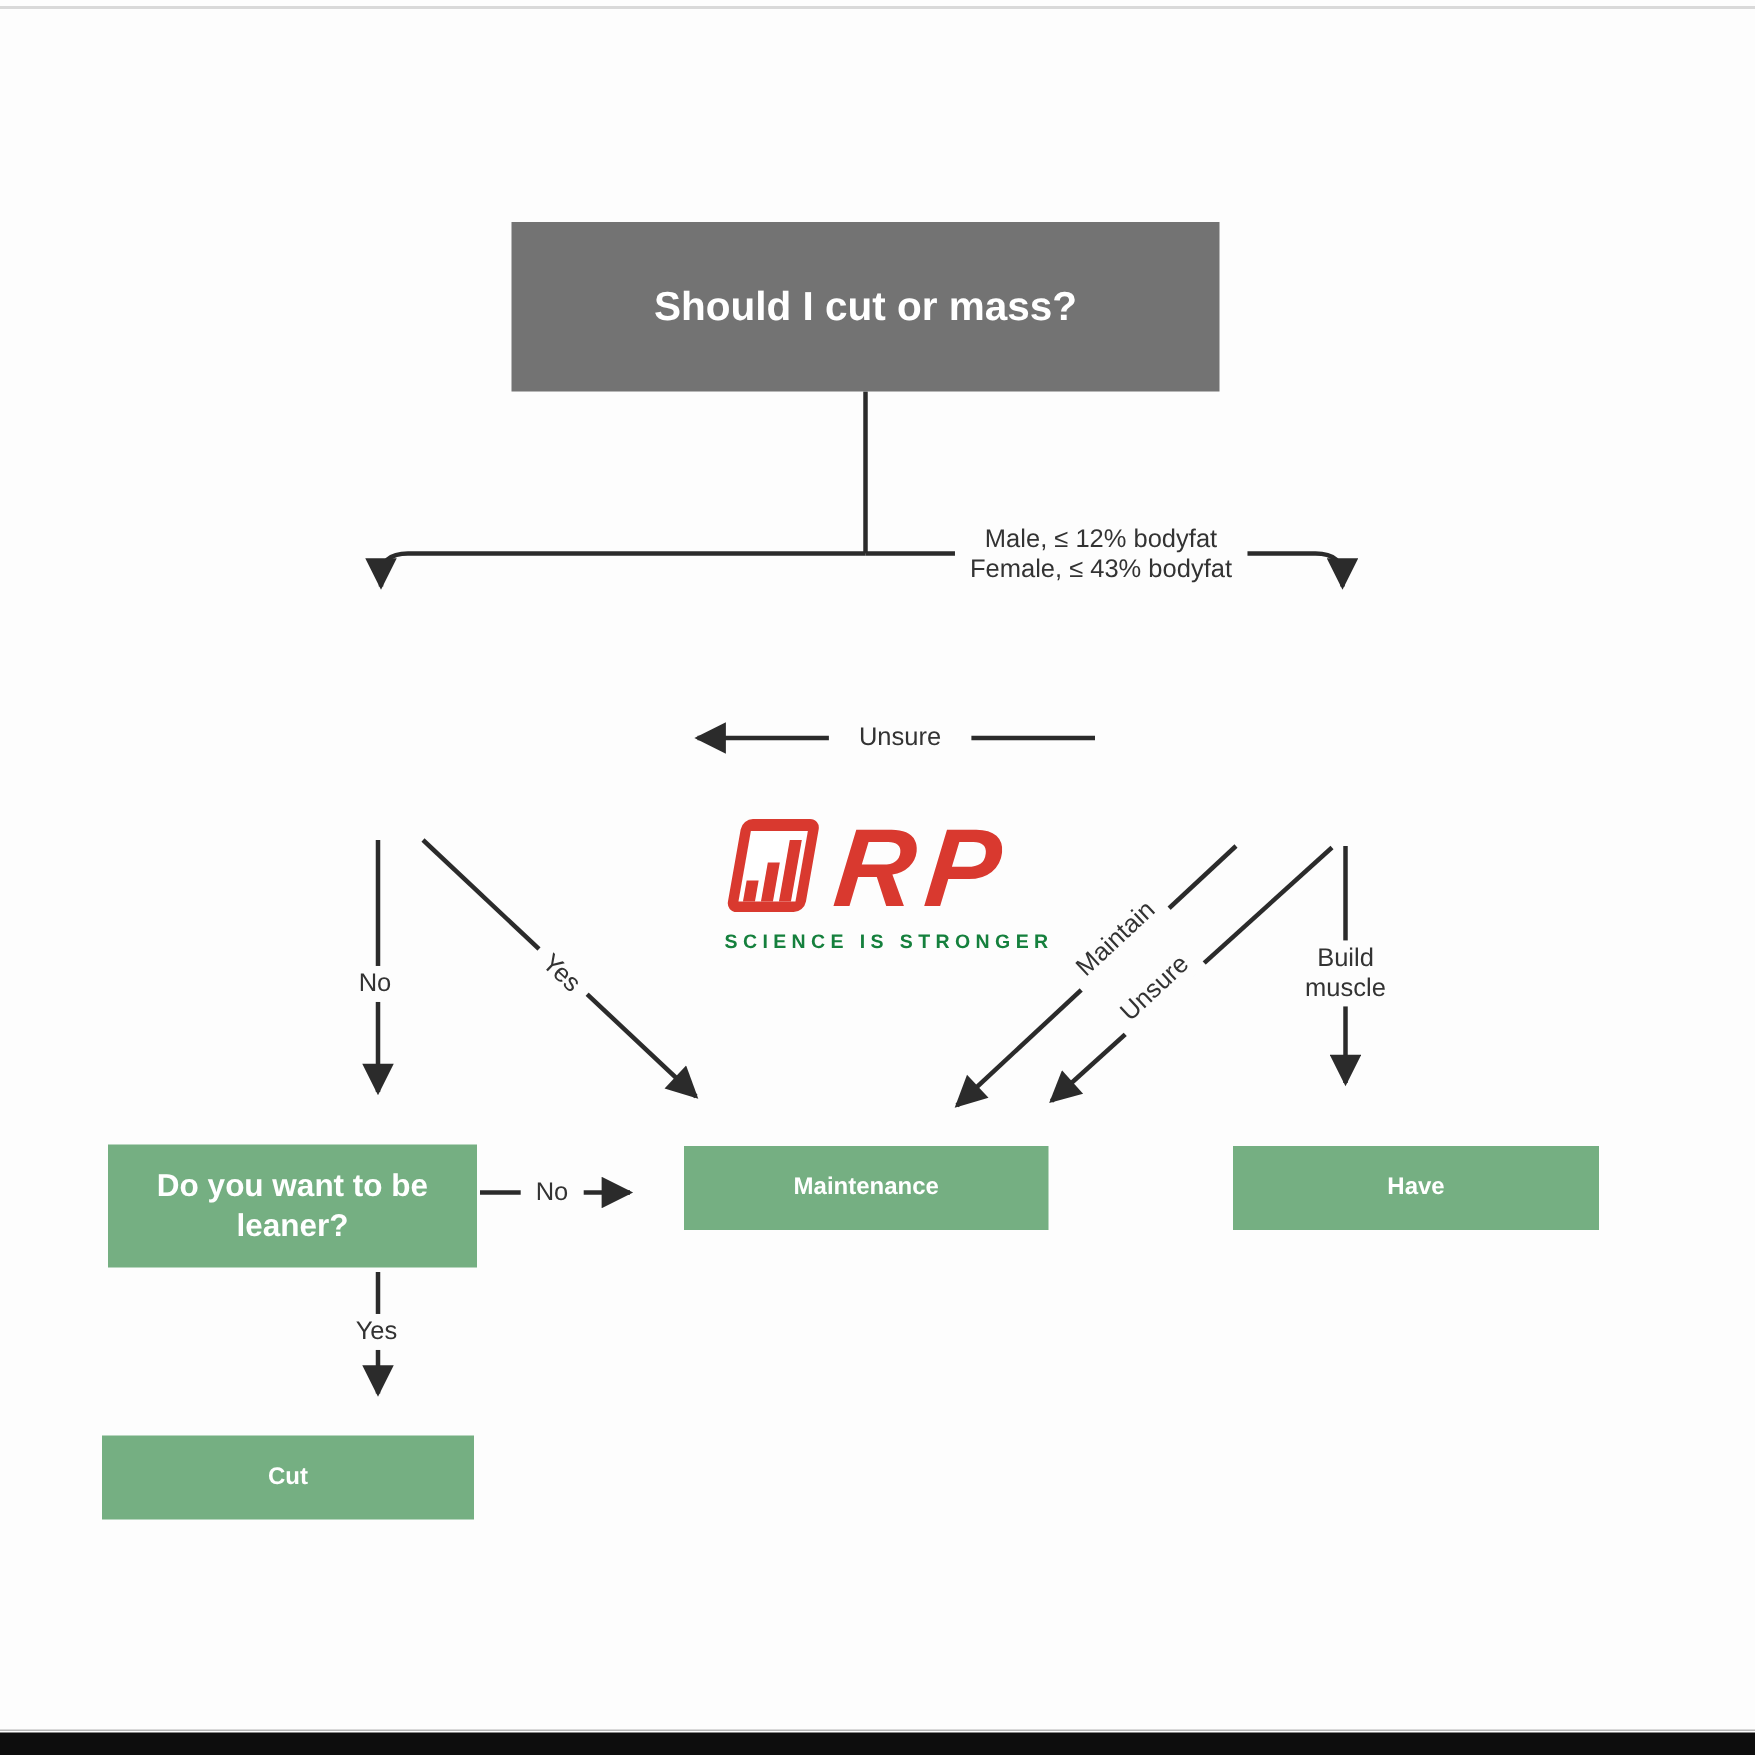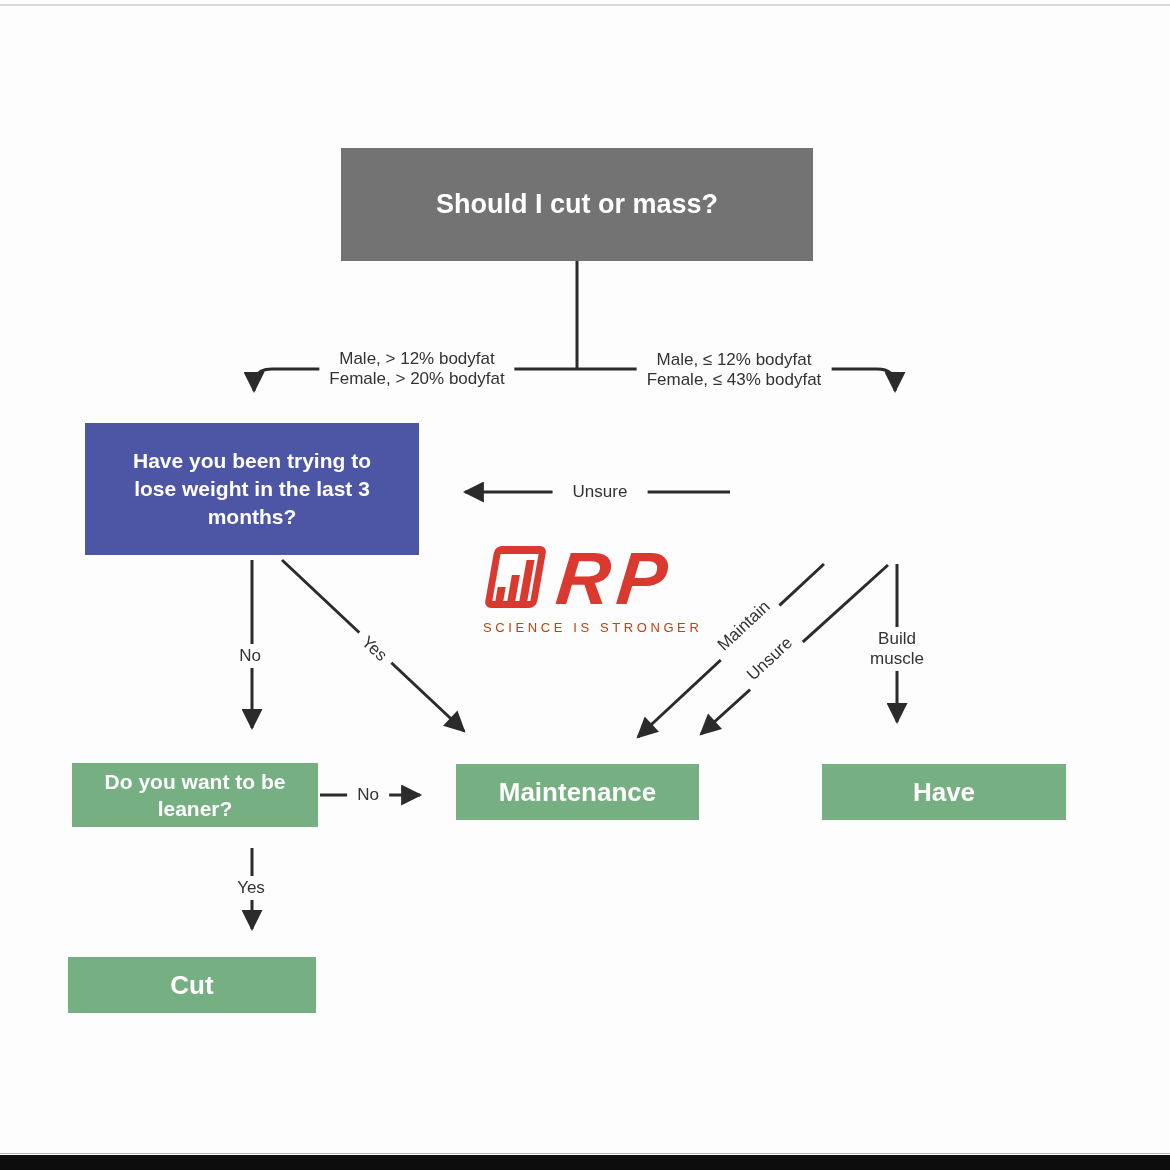--- a/index.html
+++ b/index.html
@@ -16,42 +16,42 @@
   svg.connectors{position:absolute;left:0;top:0;}
 
   .node{
     position:absolute;display:flex;align-items:center;justify-content:center;
     text-align:center;color:#ffffff;font-weight:700;box-sizing:border-box;
   }
   .node-red{background:#737373;font-size:27px;}
   .node-blue{background:#4d55a5;font-size:21px;line-height:1.32;padding:0 26px;}
   .node-green{background:#75af82;}
   .node-green.big{font-size:21px;line-height:1.3;padding:0 20px;}
-  .node-green.small{font-size:26px;}
+  .node-green.small{font-size:16px;}
 
   .elabel{
     position:absolute;transform:translate(-50%,-50%);
     background:#fdfdfd;color:#333333;font-size:17px;line-height:1.18;
     text-align:center;white-space:nowrap;padding:2px 10px;
   }
   .elabel.rot-right{transform:translate(-50%,-50%) rotate(43deg);padding:2px 8px;}
   .elabel.rot-left{transform:translate(-50%,-50%) rotate(-43deg);padding:2px 8px;}
   .elabel.wrap{white-space:normal;width:64px;padding:2px 4px;}
   .elabel.leaner{padding:2px 20px;}
 
   .logo{position:absolute;left:483px;top:546px;width:212px;}
   .logo-row{display:flex;align-items:flex-start;}
   .logo-mark{margin-right:8px;}
   .logo-rp{
     color:#d9392f;font-weight:700;font-style:italic;
     font-size:74px;line-height:62px;letter-spacing:7px;
     transform:skewX(-6deg);margin-top:2px;
   }
   .logo-tag{
-    margin-top:10px;color:#c2410c;font-size:13px;font-weight:400;
+    margin-top:10px;color:#15803d;font-size:13px;font-weight:700;
     letter-spacing:3.6px;white-space:nowrap;
   }
 </style>
 </head>
 <body>
 
 <div class="stage">
 
   <div class="top-rule"></div>
 
@@ -69,43 +69,38 @@
       <path d="M252 560 V728" marker-end="url(#arr)"></path>
       <path d="M282 560 L464 731" marker-end="url(#arr)"></path>
       <path d="M824 564 L638 737" marker-end="url(#arr)"></path>
       <path d="M888 565 L701 734" marker-end="url(#arr)"></path>
       <path d="M897 564 V722" marker-end="url(#arr)"></path>
       <path d="M320 795 H420" marker-end="url(#arr)"></path>
       <path d="M252 848 V929" marker-end="url(#arr)"></path>
     </g>
   </svg>
 
-  <div class="elabel" style="left:417px;top:369px;">
-    <span style="display:block">Male, &gt; 12% bodyfat</span>
-    <span style="display:block">Female, &gt; 20% bodyfat</span>
-  </div>
   <div class="elabel" style="left:734px;top:370px;">
     <span style="display:block">Male, ≤ 12% bodyfat</span>
     <span style="display:block">Female, ≤ 43% bodyfat</span>
   </div>
   <div class="elabel leaner" style="left:600px;top:492px;">Unsure</div>
   <div class="elabel" style="left:250px;top:656px;">No</div>
   <div class="elabel rot-right" style="left:374px;top:649px;">Yes</div>
   <div class="elabel rot-left" style="left:744px;top:626px;">Maintain</div>
   <div class="elabel rot-left" style="left:770px;top:659px;">Unsure</div>
   <div class="elabel wrap" style="left:897px;top:649px;">Build muscle</div>
   <div class="elabel" style="left:368px;top:795px;">No</div>
   <div class="elabel" style="left:251px;top:888px;">Yes</div>
 
   <div class="node node-red" style="left:341px;top:148px;width:472px;height:113px;">Should I cut or mass?</div>
 
-  <div class="node node-blue" style="left:85px;top:423px;width:334px;height:132px;">Have you been trying to lose weight in the last 3 months?</div>
 
 
-  <div class="node node-green big" style="left:72px;top:763px;width:246px;height:64px;">Do you want to be leaner?</div>
+  <div class="node node-green big" style="left:72px;top:763px;width:246px;height:82px;">Do you want to be leaner?</div>
 
   <div class="node node-green small" style="left:456px;top:764px;width:243px;height:56px;">Maintenance</div>
 
   <div class="node node-green small" style="left:822px;top:764px;width:244px;height:56px;">Have</div>
 
   <div class="node node-green small" style="left:68px;top:957px;width:248px;height:56px;">Cut</div>
 
   <div class="logo">
     <div class="logo-row">
       <svg class="logo-mark" width="66" height="64" viewBox="0 0 66 64">

